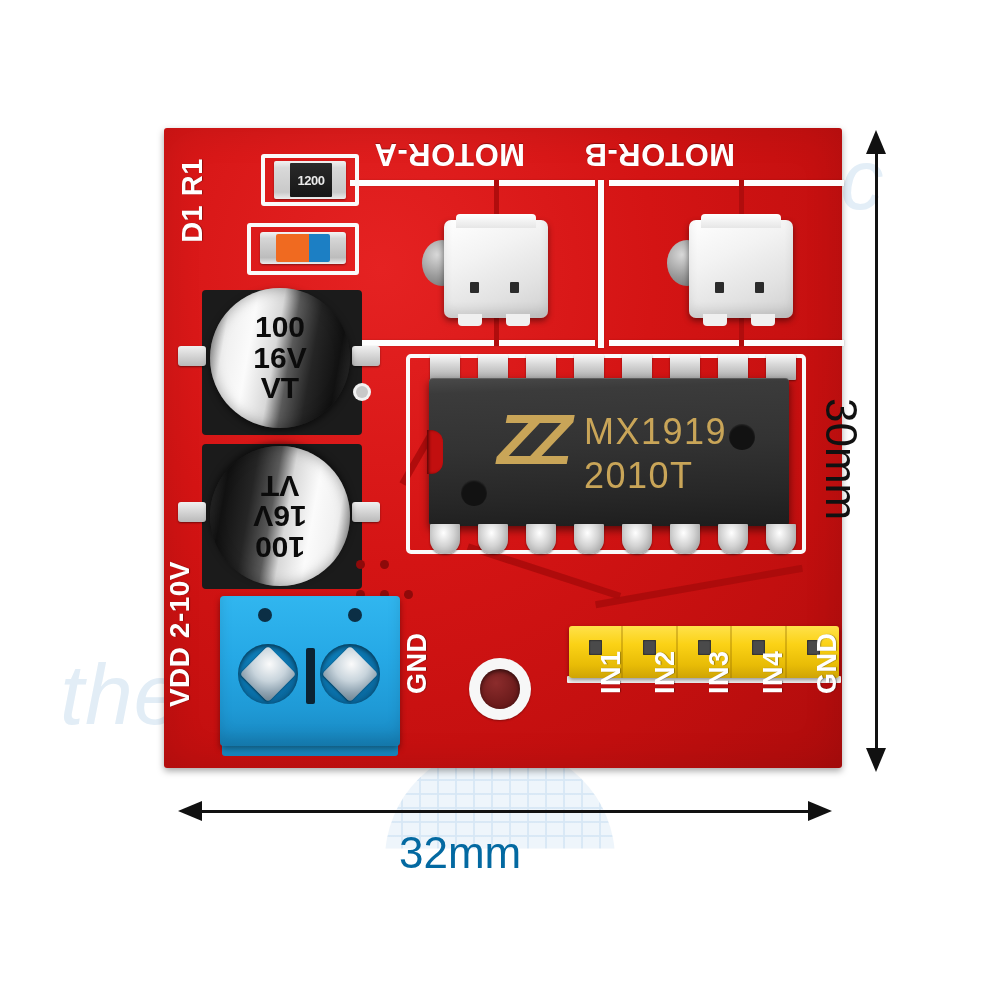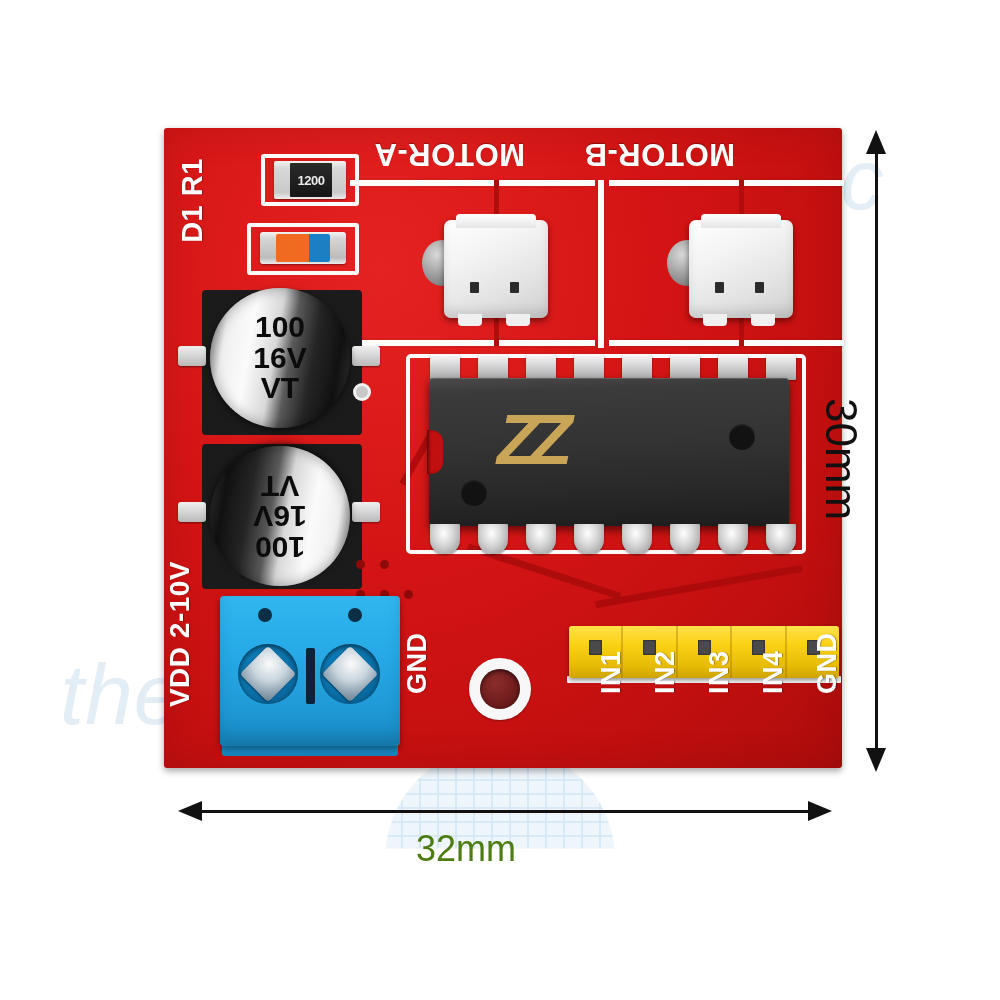--- a/index.html
+++ b/index.html
@@ -271,21 +271,21 @@
   #dimv-line{left:875px;top:148px;width:3px;height:602px;}
   .arrow{position:absolute;width:0;height:0;}
   #dimv-a-up{left:866px;top:130px;border-left:10px solid transparent;border-right:10px solid transparent;border-bottom:24px solid #111;}
   #dimv-a-dn{left:866px;top:748px;border-left:10px solid transparent;border-right:10px solid transparent;border-top:24px solid #111;}
   #dim-30{position:absolute;left:866px;top:398px;font-size:44px;color:#111;
      transform:rotate(90deg);transform-origin:left top;font-family:"Liberation Sans",sans-serif;}
 
   #dimh-line{left:200px;top:810px;width:614px;height:3px;}
   #dimh-a-l{left:178px;top:801px;border-top:10px solid transparent;border-bottom:10px solid transparent;border-right:24px solid #111;}
   #dimh-a-r{left:808px;top:801px;border-top:10px solid transparent;border-bottom:10px solid transparent;border-left:24px solid #111;}
-  #dim-32{position:absolute;left:416px;top:828px;font-size:36px;color:#4d7c0f;
+  #dim-32{position:absolute;left:399px;top:828px;font-size:44px;color:#0369a1;
      font-family:"Liberation Sans",sans-serif;}
 </style>
 </head>
 <body>
 
 <div id="stage">
 
   <div class="wm" id="wm-text">thegioiic</div>
   <div class="wm" id="wm-text2">thegioiic</div>
   <div id="wm-globe"></div>
@@ -380,20 +380,24 @@
       <span class="pin-pad"></span>
       <span class="pin-pad"></span>
       <span class="pin-pad"></span>
       <span class="pin-pad"></span>
     </div>
     <div id="ic">
       <span id="ic-notch"></span>
       <span class="ic-dot" id="ic-dot1"></span>
       <span class="ic-dot" id="ic-dot2"></span>
       <span id="ic-logo">ZZ</span>
+      <span id="ic-text">
+        <span>MX1919</span><br>
+        <span>2010T</span>
+      </span>
     </div>
     <div class="pins bot" id="pins-bot">
       <span class="pin-pad"></span>
       <span class="pin-pad"></span>
       <span class="pin-pad"></span>
       <span class="pin-pad"></span>
       <span class="pin-pad"></span>
       <span class="pin-pad"></span>
       <span class="pin-pad"></span>
       <span class="pin-pad"></span>

